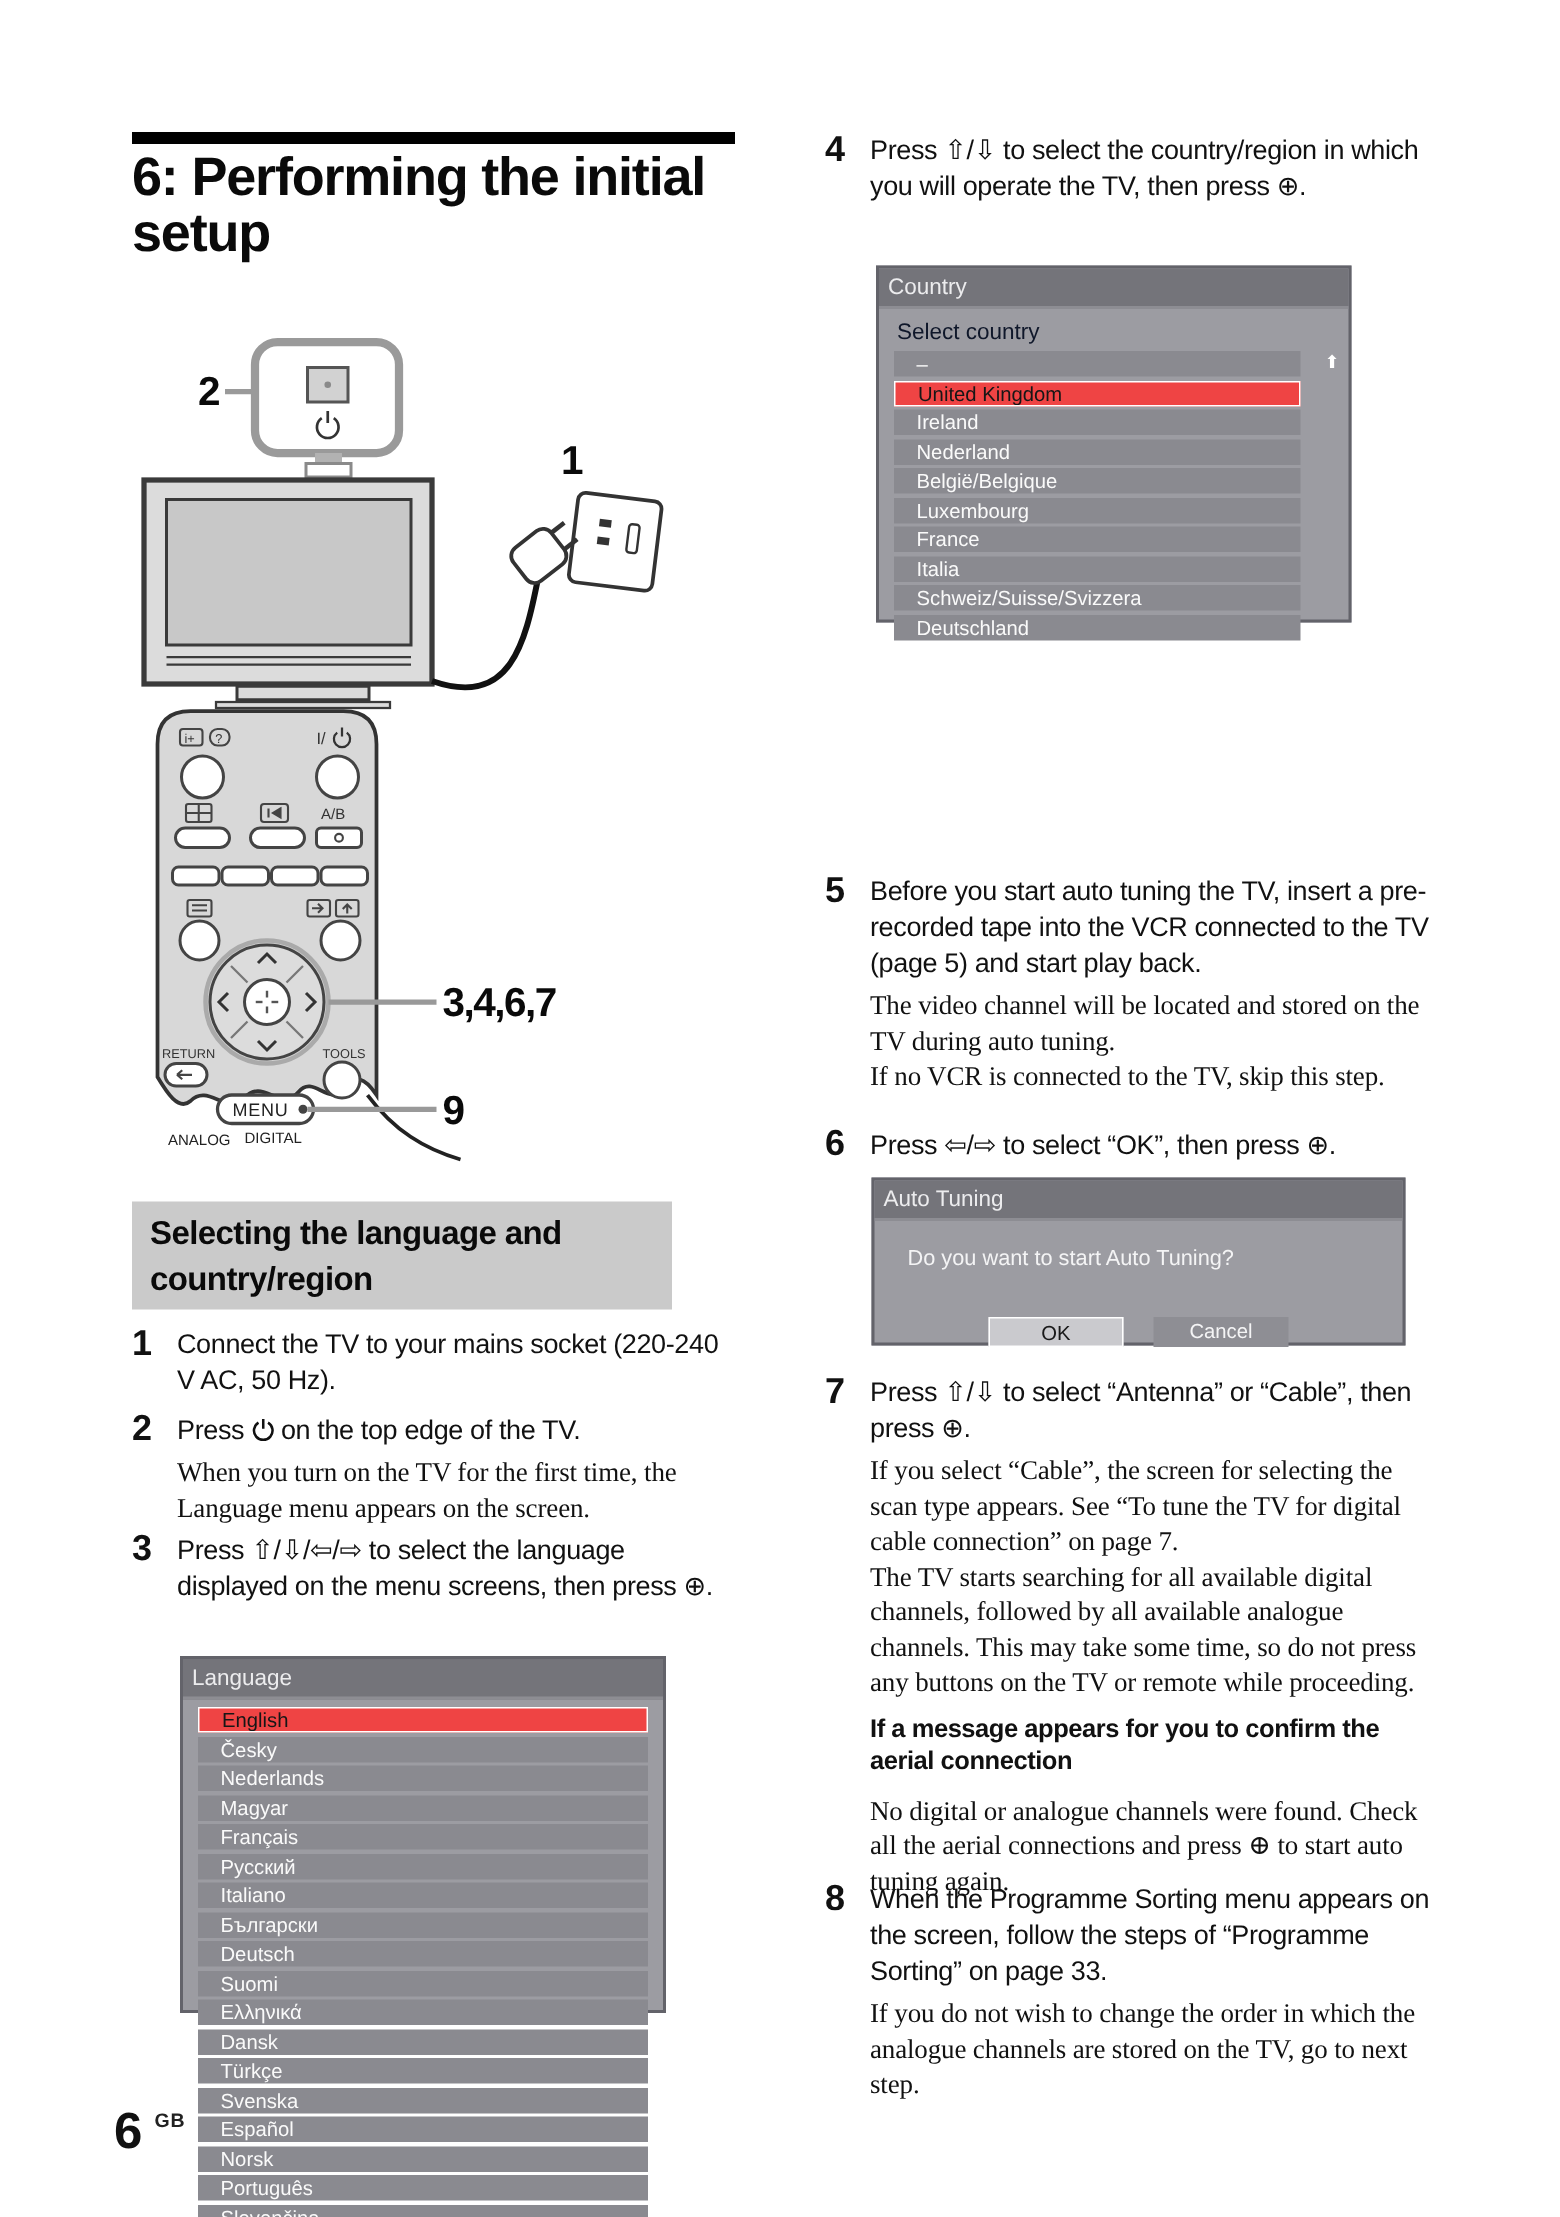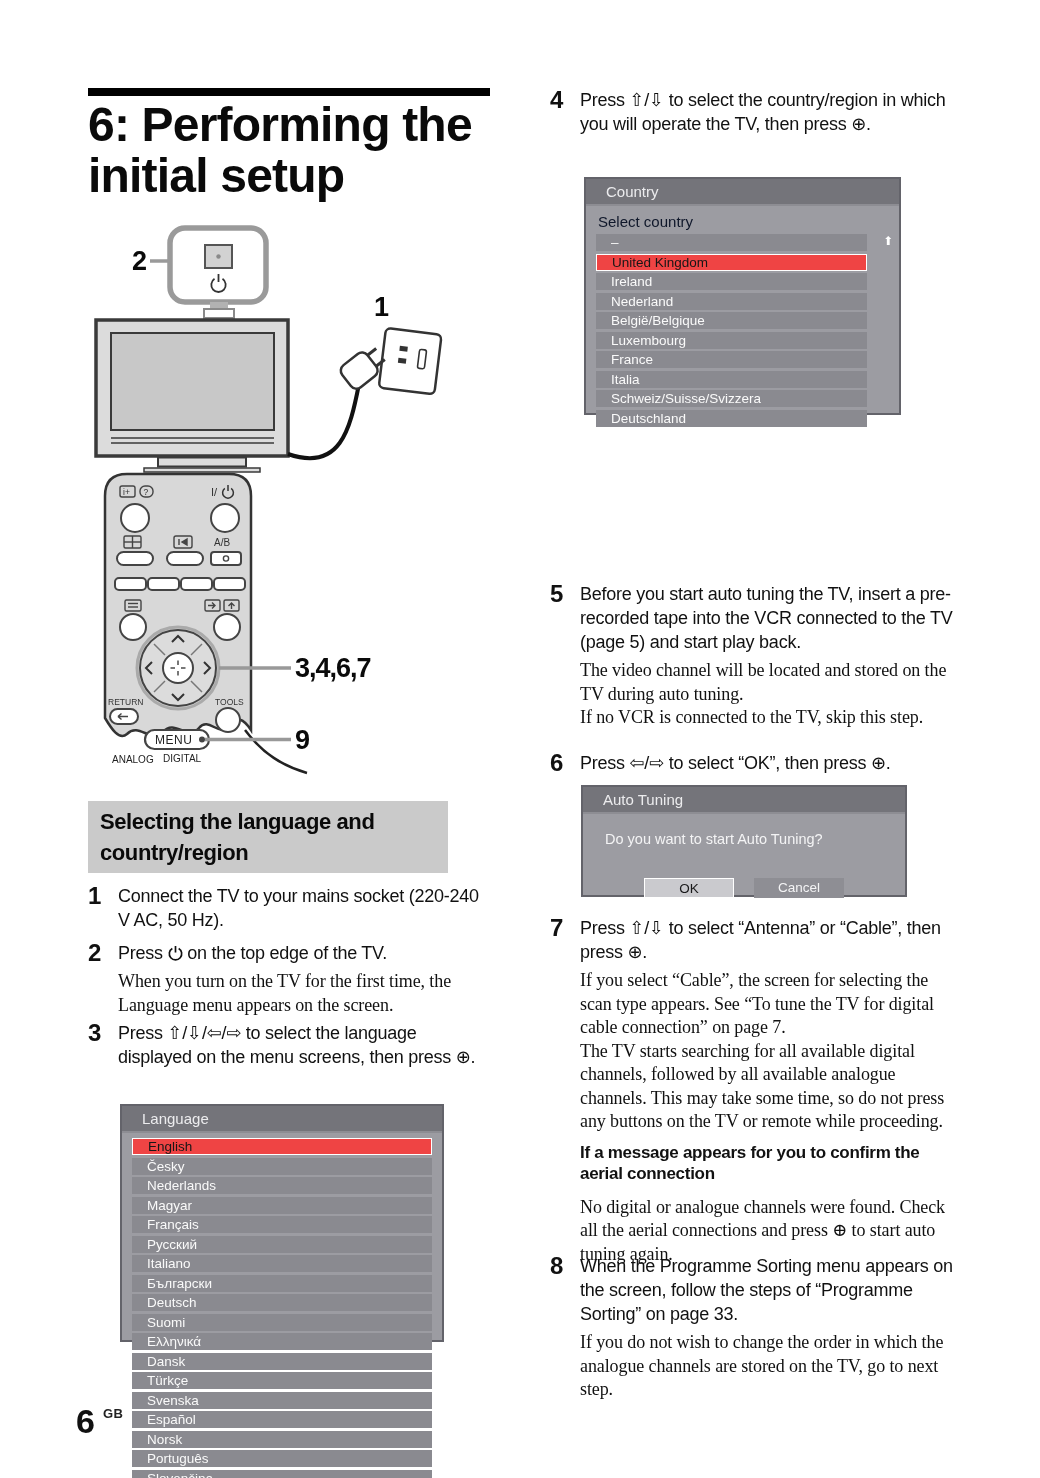--- a/index.html
+++ b/index.html
@@ -1,37 +1,37 @@
 <!DOCTYPE html>
 <html><head>
 <meta charset="utf-8">
 <style>
   html,body{margin:0;padding:0;}
   body{width:1040px;height:1478px;background:#ffffff;font-family:"Liberation Sans","DejaVu Sans",sans-serif;color:#111;}
   #page{position:relative;width:1040px;height:1478px;overflow:hidden;background:#fff;}
 
   .rule{position:absolute;left:88px;top:88px;width:402px;height:8px;background:#000;}
-  .title{position:absolute;left:88px;top:99px;width:404px;font-size:48px;font-weight:bold;line-height:51px;letter-spacing:-0.8px;color:#0a0a0a;}
+  .title{position:absolute;left:88px;top:99px;width:404px;font-size:36px;font-weight:bold;line-height:37px;letter-spacing:-0.8px;color:#0a0a0a;}
 
   .sechdr{position:absolute;background:#cacaca;font-weight:bold;color:#0a0a0a;letter-spacing:-0.4px;font-size:22px;line-height:31px;padding:5px 12px;box-sizing:border-box;}
   #hdr-lang{left:88px;top:801px;width:360px;}
   #hdr-auto{left:550px;top:532px;width:400px;}
 
   .step{position:absolute;}
   .srow{display:flex;}
   .snum{width:30px;flex:none;font-weight:bold;font-size:24px;line-height:24px;letter-spacing:-0.5px;}
   .stext{flex:1;font-size:18px;line-height:24px;letter-spacing:-0.25px;}
   .note{font-family:"Liberation Serif","DejaVu Serif",serif;font-size:18px;line-height:23.5px;margin:5px 0 0 30px;letter-spacing:-0.1px;}
   .subhead{font-weight:bold;font-size:17px;line-height:21px;letter-spacing:-0.3px;margin:8px 0 2px 30px;}
 
   .pwr-icon{display:inline-block;width:15px;height:16px;vertical-align:-2px;}
 
   
   .menu{position:absolute;border:2px solid #63636a;background:#9c9ca2;box-sizing:border-box;}
-  .menu-title{height:25px;line-height:25px;background:#74747a;color:#ececee;font-size:15px;padding-left:20px;border-bottom:2px solid #8d8d93;}
+  .menu-title{height:25px;line-height:25px;background:#74747a;color:#ececee;font-size:15px;padding-left:6px;border-bottom:2px solid #8d8d93;}
   .menu-body{position:relative;padding:5px 10px 8px 10px;}
   .menu-label{color:#0f172a;font-size:15px;height:23px;line-height:22px;padding-left:2px;}
   .mi{background:#8a8a90;color:#fafafa;font-size:13.5px;height:17px;line-height:17px;padding-left:15px;margin-bottom:2.5px;white-space:nowrap;overflow:hidden;box-sizing:border-box;}
   .mi.sel{background:#ef4444;color:#161616;border:1px solid #ffffff;line-height:15px;}
   .lang-grid{display:grid;grid-template-columns:1fr;column-gap:5px;}
   .country-rows{margin-right:22px;}
   .scroll-arrow{position:absolute;right:3px;width:16px;text-align:center;color:#ffffff;font-size:12px;font-family:"DejaVu Sans",sans-serif;}
   #scroll-up{top:28px;}
   #scroll-down{bottom:8px;}
 
@@ -286,21 +286,21 @@
     <div class="note" style="margin-top:0;">If no VCR is connected to the TV, skip this step.</div>
   </div>
 
   <div class="step" style="left:550px;top:751px;width:408px;">
     <div class="srow">
       <span class="snum">6</span>
       <span class="stext">Press ⇦/⇨ to select “OK”, then press ⊕.</span>
     </div>
   </div>
 
-  <div id="dialog" class="menu" style="left:581px;top:785px;width:326px;height:112px;">
+  <div id="dialog" class="menu" style="left:581px;top:785px;width:356px;height:112px;">
     <div class="menu-title">Auto Tuning</div>
     <div class="menu-body">
       <div class="dlg-msg">Do you want to start Auto Tuning?</div>
       <div class="dlg-buttons">
         <div class="dbtn ok">OK</div>
         <div class="dbtn cancel">Cancel</div>
       </div>
     </div>
   </div>
 

